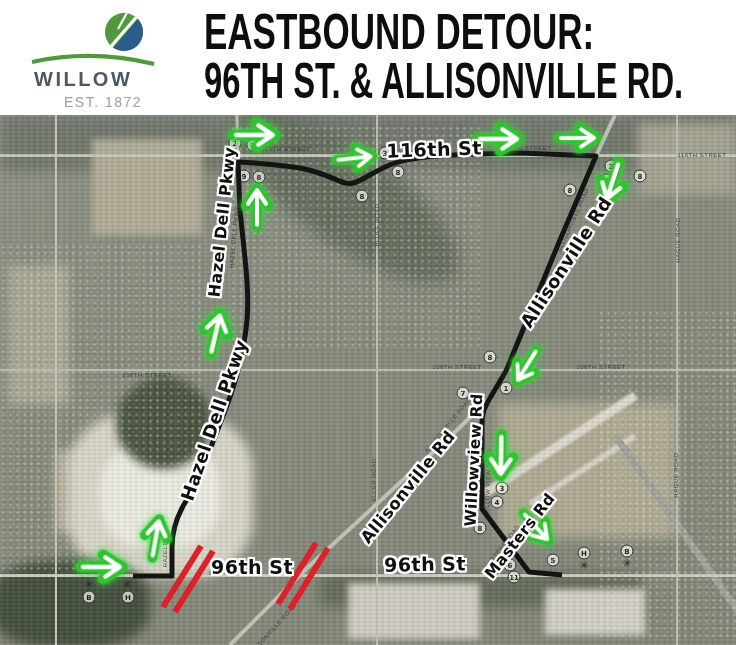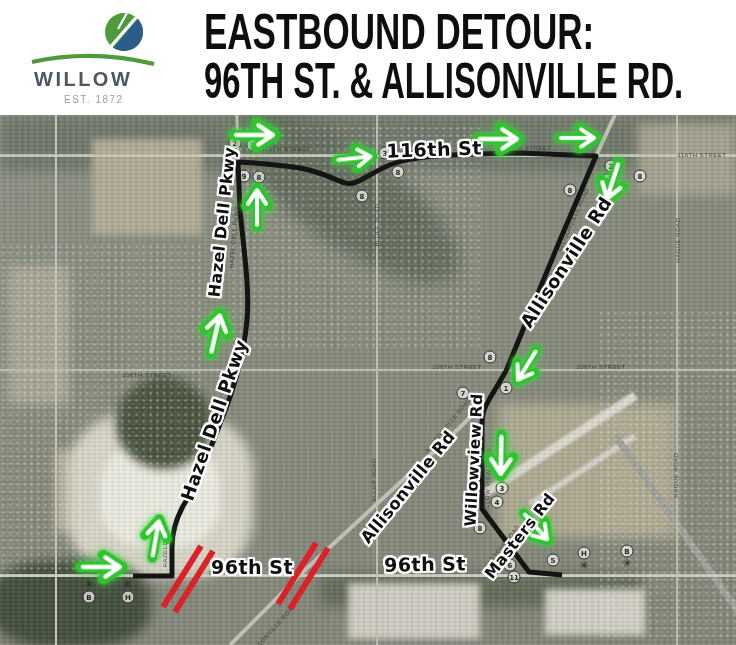--- a/index.html
+++ b/index.html
@@ -2,21 +2,21 @@
 <html><head>
 <meta charset="utf-8">
 <style>
   html,body{margin:0;padding:0;background:#fff;}
   body{width:736px;height:645px;position:relative;overflow:hidden;font-family:"Liberation Sans",sans-serif;}
 
   
   .header{position:absolute;left:0;top:0;width:736px;height:115px;background:#fff;z-index:10;}
   .logo{position:absolute;left:30px;top:8px;width:150px;height:104px;}
   .logo-name{position:absolute;left:4px;top:60px;font-weight:bold;font-size:20px;letter-spacing:2.5px;color:#4c5863;}
-  .logo-est{position:absolute;left:34px;top:86px;font-size:10px;letter-spacing:1.5px;color:#9aa0a2;}
+  .logo-est{position:absolute;left:34px;top:86px;font-size:14px;letter-spacing:1.5px;color:#9aa0a2;}
   .title{position:absolute;left:204px;top:0;width:548px;height:115px;color:#0e0e0e;}
   .title div{position:absolute;left:0;font-weight:bold;font-size:50px;line-height:44px;white-space:nowrap;transform-origin:left top;}
   .t1{top:10px;transform:scaleX(.70);}
   .t2{top:59px;transform:scaleX(.655);}
 
   
   .map{position:absolute;left:0;top:115px;width:736px;height:530px;overflow:hidden;
        background:linear-gradient(160deg,#8d9184 0%,#878b7d 40%,#828678 100%);}
   .map::after{content:"";position:absolute;inset:0;z-index:1;pointer-events:none;
        background:repeating-linear-gradient(0deg,rgba(255,255,255,.04) 0 2px,rgba(0,0,0,.04) 2px 4px),

